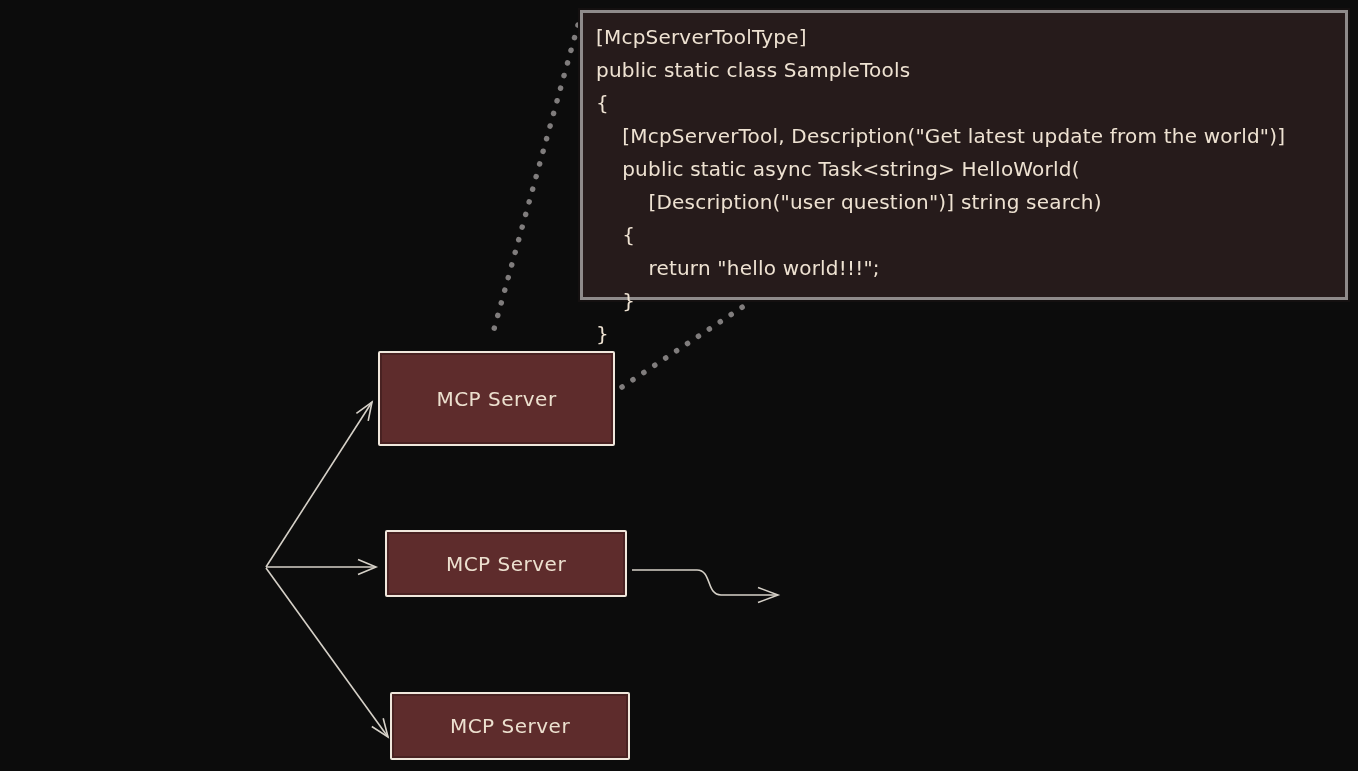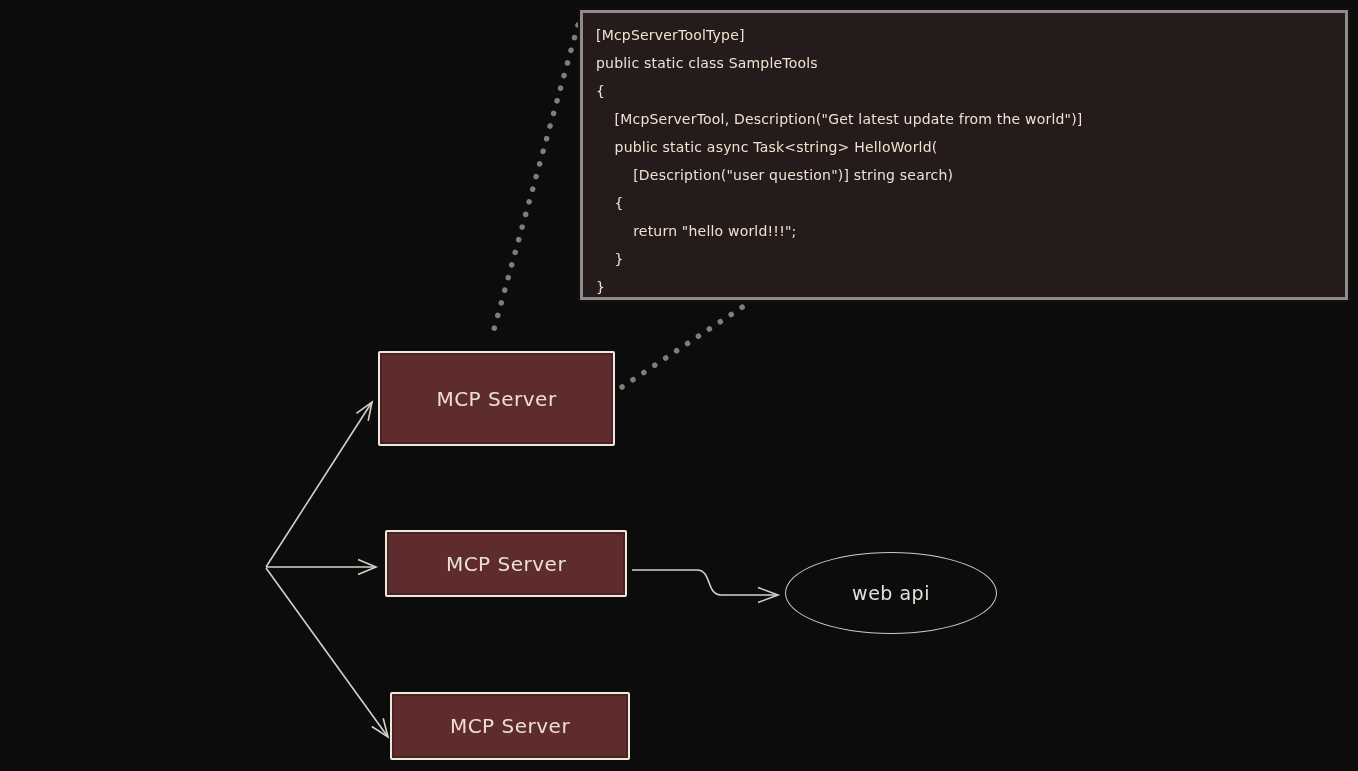--- a/index.html
+++ b/index.html
@@ -48,22 +48,22 @@
     height: 290px;
     background: #261b1b;
     border: 3px solid #8f8b8b;
     box-sizing: border-box;
     box-shadow: 0 0 0 2px #141010;
   }
   .code-panel pre {
     margin: 0;
     padding: 8px 10px 0 13px;
     font-family: "DejaVu Sans", sans-serif;
-    font-size: 14px;
-    line-height: 28px;
+    font-size: 20px;
+    line-height: 33px;
     color: #eee2d2;
     letter-spacing: 0.2px;
     white-space: pre;
   }
   .node {
     position: absolute;
     display: flex;
     align-items: center;
     justify-content: center;
     text-align: center;
@@ -162,17 +162,14 @@
   </div>
 
   <div class="node server server-middle">
     <div class="node-label">MCP Server</div>
   </div>
 
   <div class="node server server-bottom">
     <div class="node-label">MCP Server</div>
   </div>
 
-  <div class="node web-api">
-    <div class="node-label">web api</div>
-  </div>
 
 </div>
 
 </body></html>

